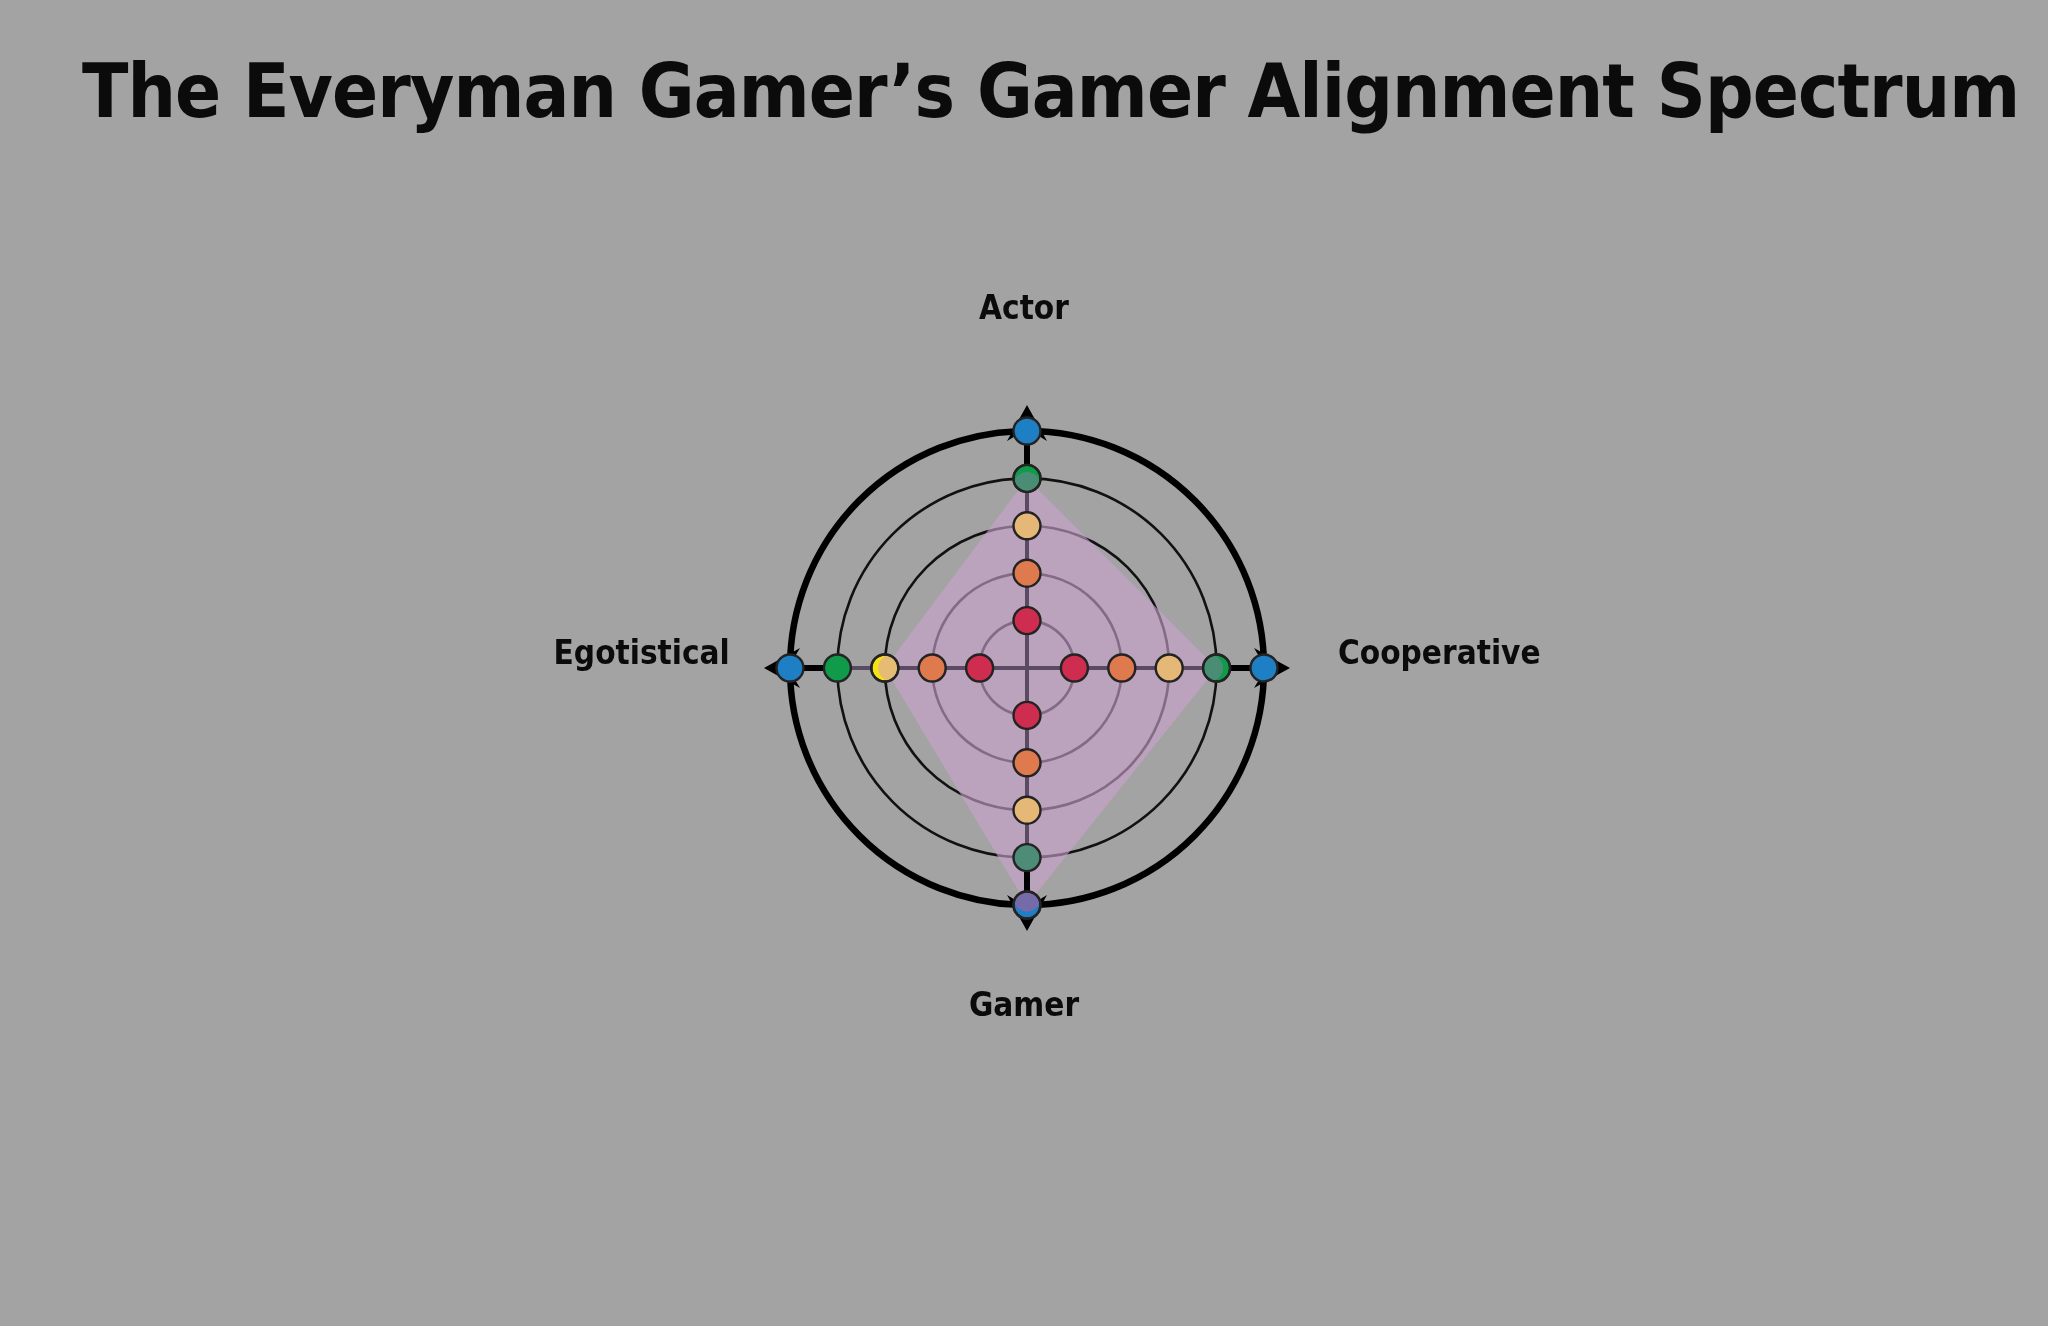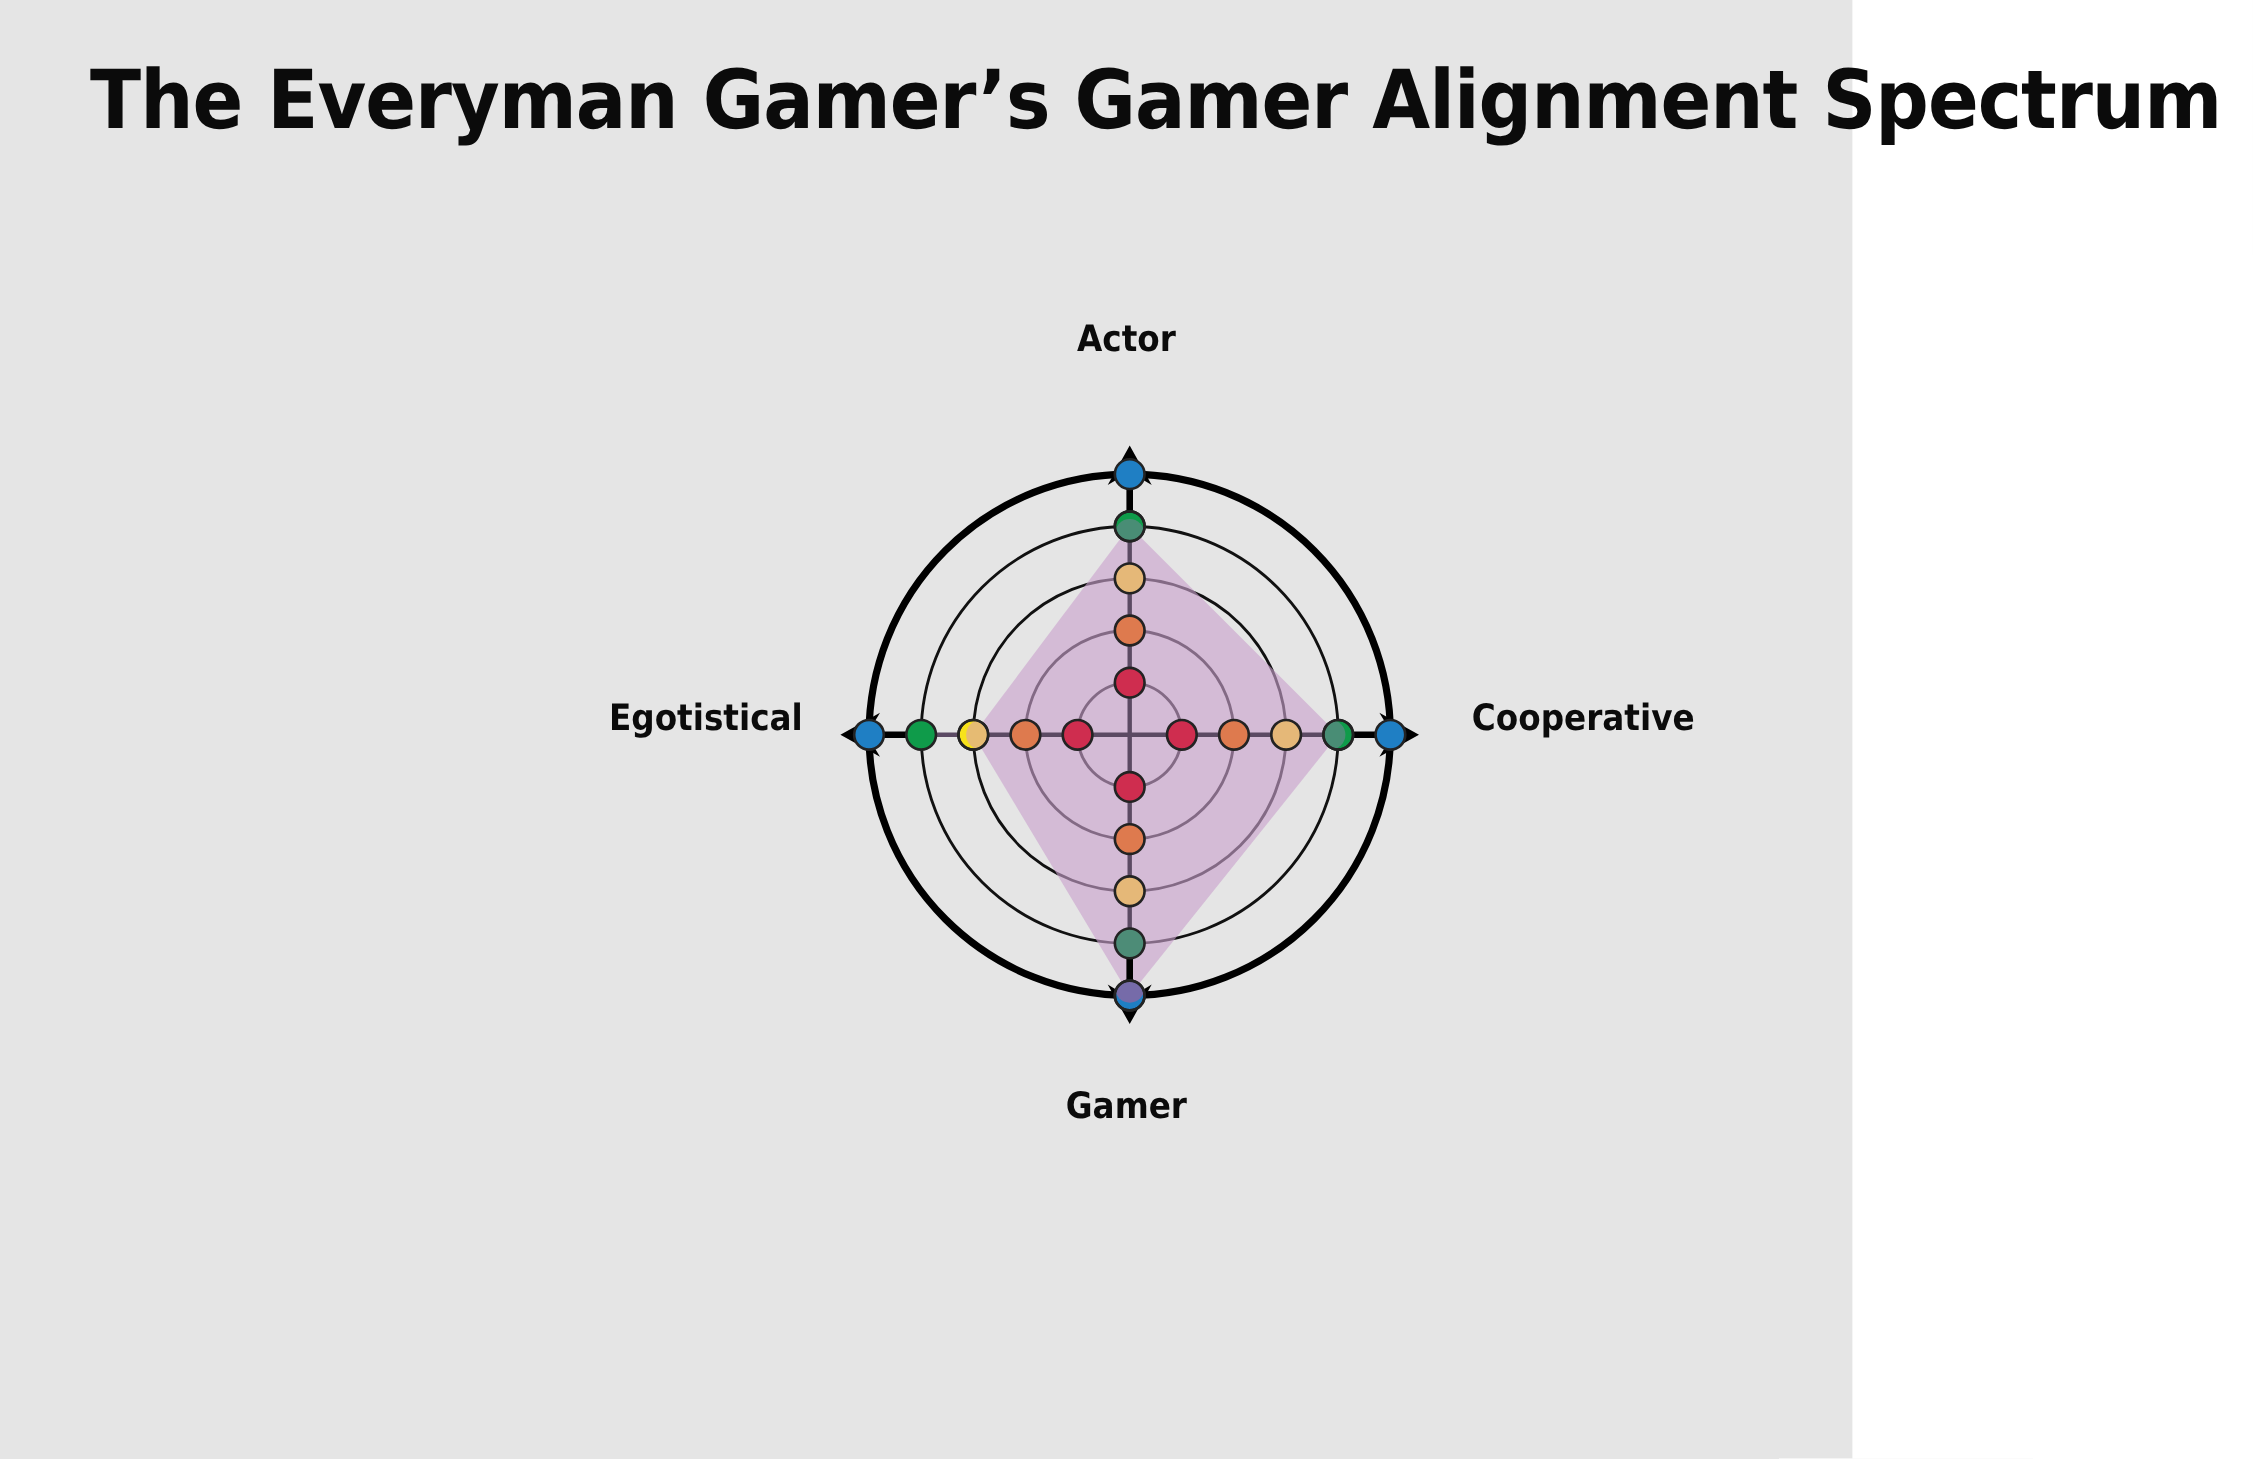--- a/index.html
+++ b/index.html
@@ -11,23 +11,23 @@
     width: 2048px;
     height: 1326px;
     font-family: "DejaVu Sans", sans-serif;
     overflow: hidden;
     position: relative;
   }
 
   #stage {
     position: absolute;
     left: 0; top: 0;
-    width: 1684px;
+    width: 2048px;
     height: 1326px;
-    background: #e5e5e5;
+    background: #a3a3a3;
   }
 
   #chart-title {
     position: absolute;
     left: 0;
     top: 48px;
     width: 2048px;
     text-align: center;
     font-family: "DejaVu Sans", sans-serif;
     font-weight: 700;

